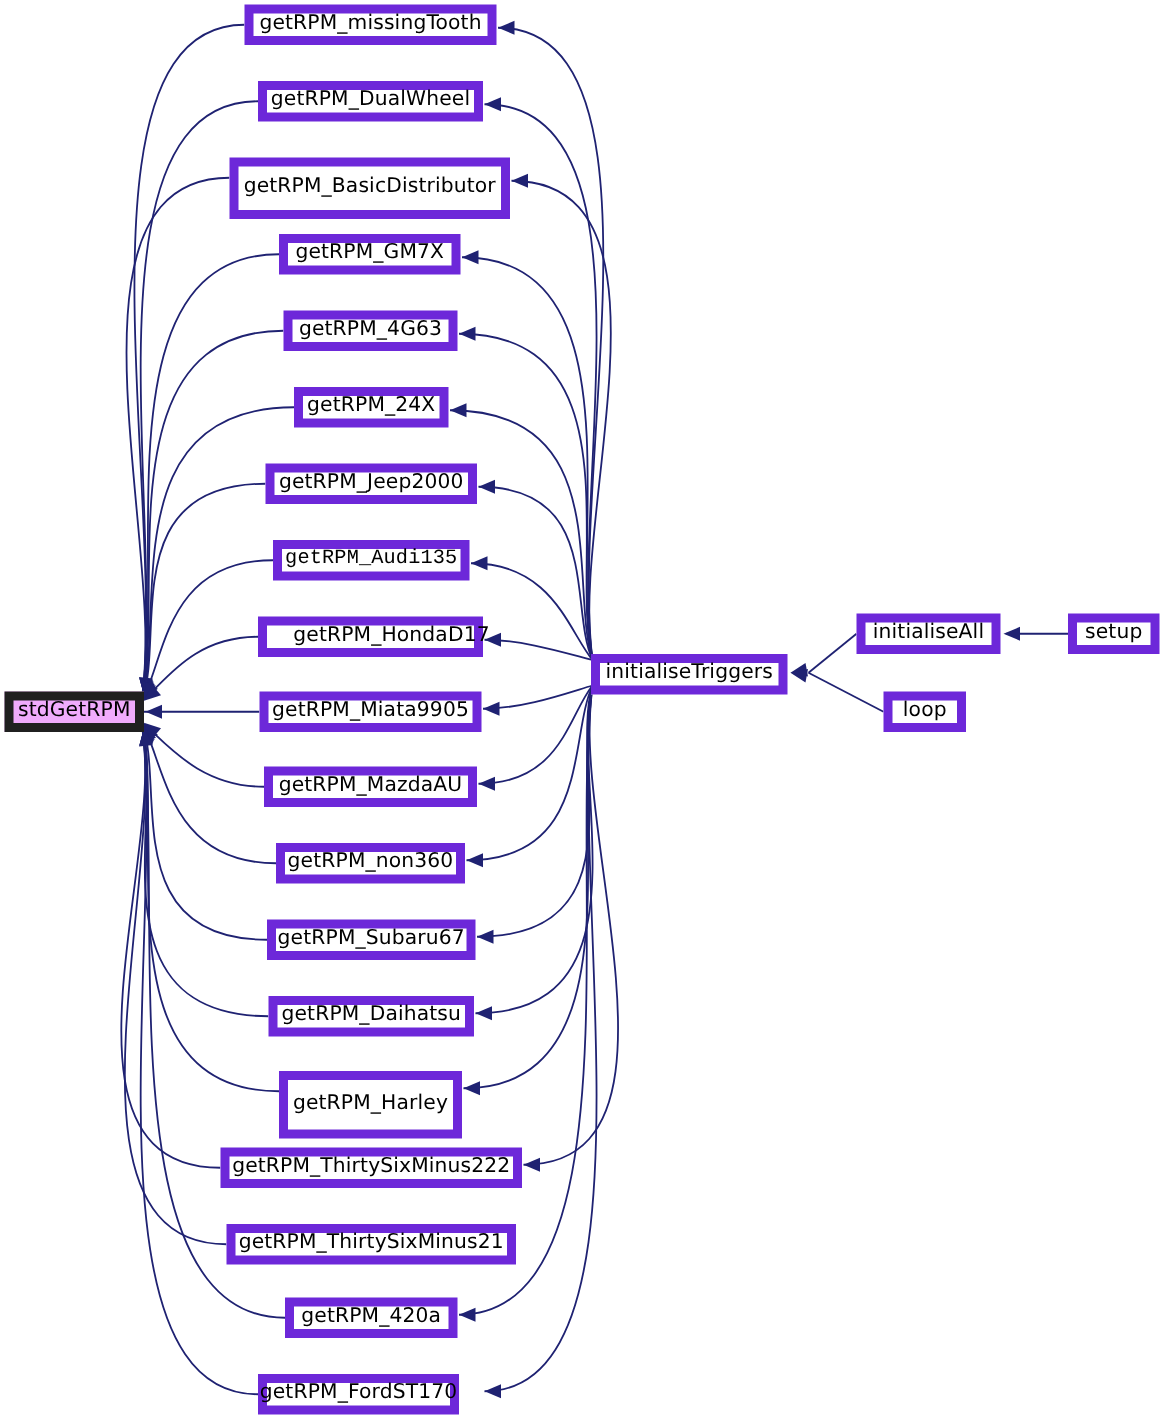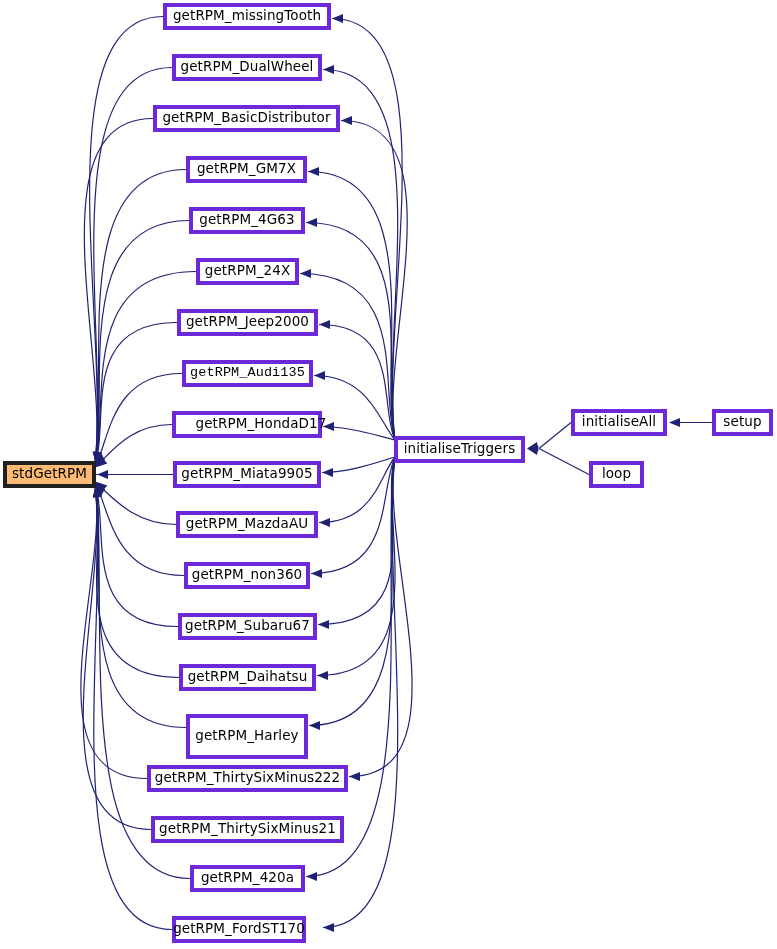--- a/index.html
+++ b/index.html
@@ -19,34 +19,34 @@
   #edge-layer {
     position: absolute;
     left: 0;
     top: 0;
     width: 777px;
     height: 949px;
   }
   .node {
     position: absolute;
     box-sizing: border-box;
-    border: 4px solid #6d28d9;
+    border: 6px solid #6d28d9;
     background: #ffffff;
     color: #000000;
     font-size: 13.5px;
     line-height: 1;
     display: flex;
     align-items: center;
     justify-content: center;
     white-space: nowrap;
     letter-spacing: 0.1px;
     z-index: 5;
   }
   .node.highlight {
-    background: #fdba74;
+    background: #f0abfc;
     border-color: #202020;
   }
   .node-label {
     pointer-events: none;
     padding-bottom: 1px;
   }
 </style>
 </head>
 <body>
 
@@ -136,21 +136,21 @@
   <div id="node-layer">
       <div class="node highlight" style="left: 3px; top: 461px; width: 93px; height: 27px;">
         <span class="node-label">stdGetRPM</span>
       </div>
       <div class="node" style="left: 163px; top: 3px; width: 168px; height: 27px;">
         <span class="node-label">getRPM_missingTooth</span>
       </div>
       <div class="node" style="left: 172px; top: 54px; width: 150px; height: 27px;">
         <span class="node-label">getRPM_DualWheel</span>
       </div>
-      <div class="node" style="left: 153px; top: 105px; width: 187px; height: 27px;">
+      <div class="node" style="left: 153px; top: 105px; width: 187px; height: 41px;">
         <span class="node-label">getRPM_BasicDistributor</span>
       </div>
       <div class="node" style="left: 186px; top: 156px; width: 121px; height: 27px;">
         <span class="node-label">getRPM_GM7X</span>
       </div>
       <div class="node" style="left: 189px; top: 207px; width: 116px; height: 27px;">
         <span class="node-label">getRPM_4G63</span>
       </div>
       <div class="node" style="left: 196px; top: 258px; width: 103px; height: 27px;">
         <span class="node-label">getRPM_24X</span>

